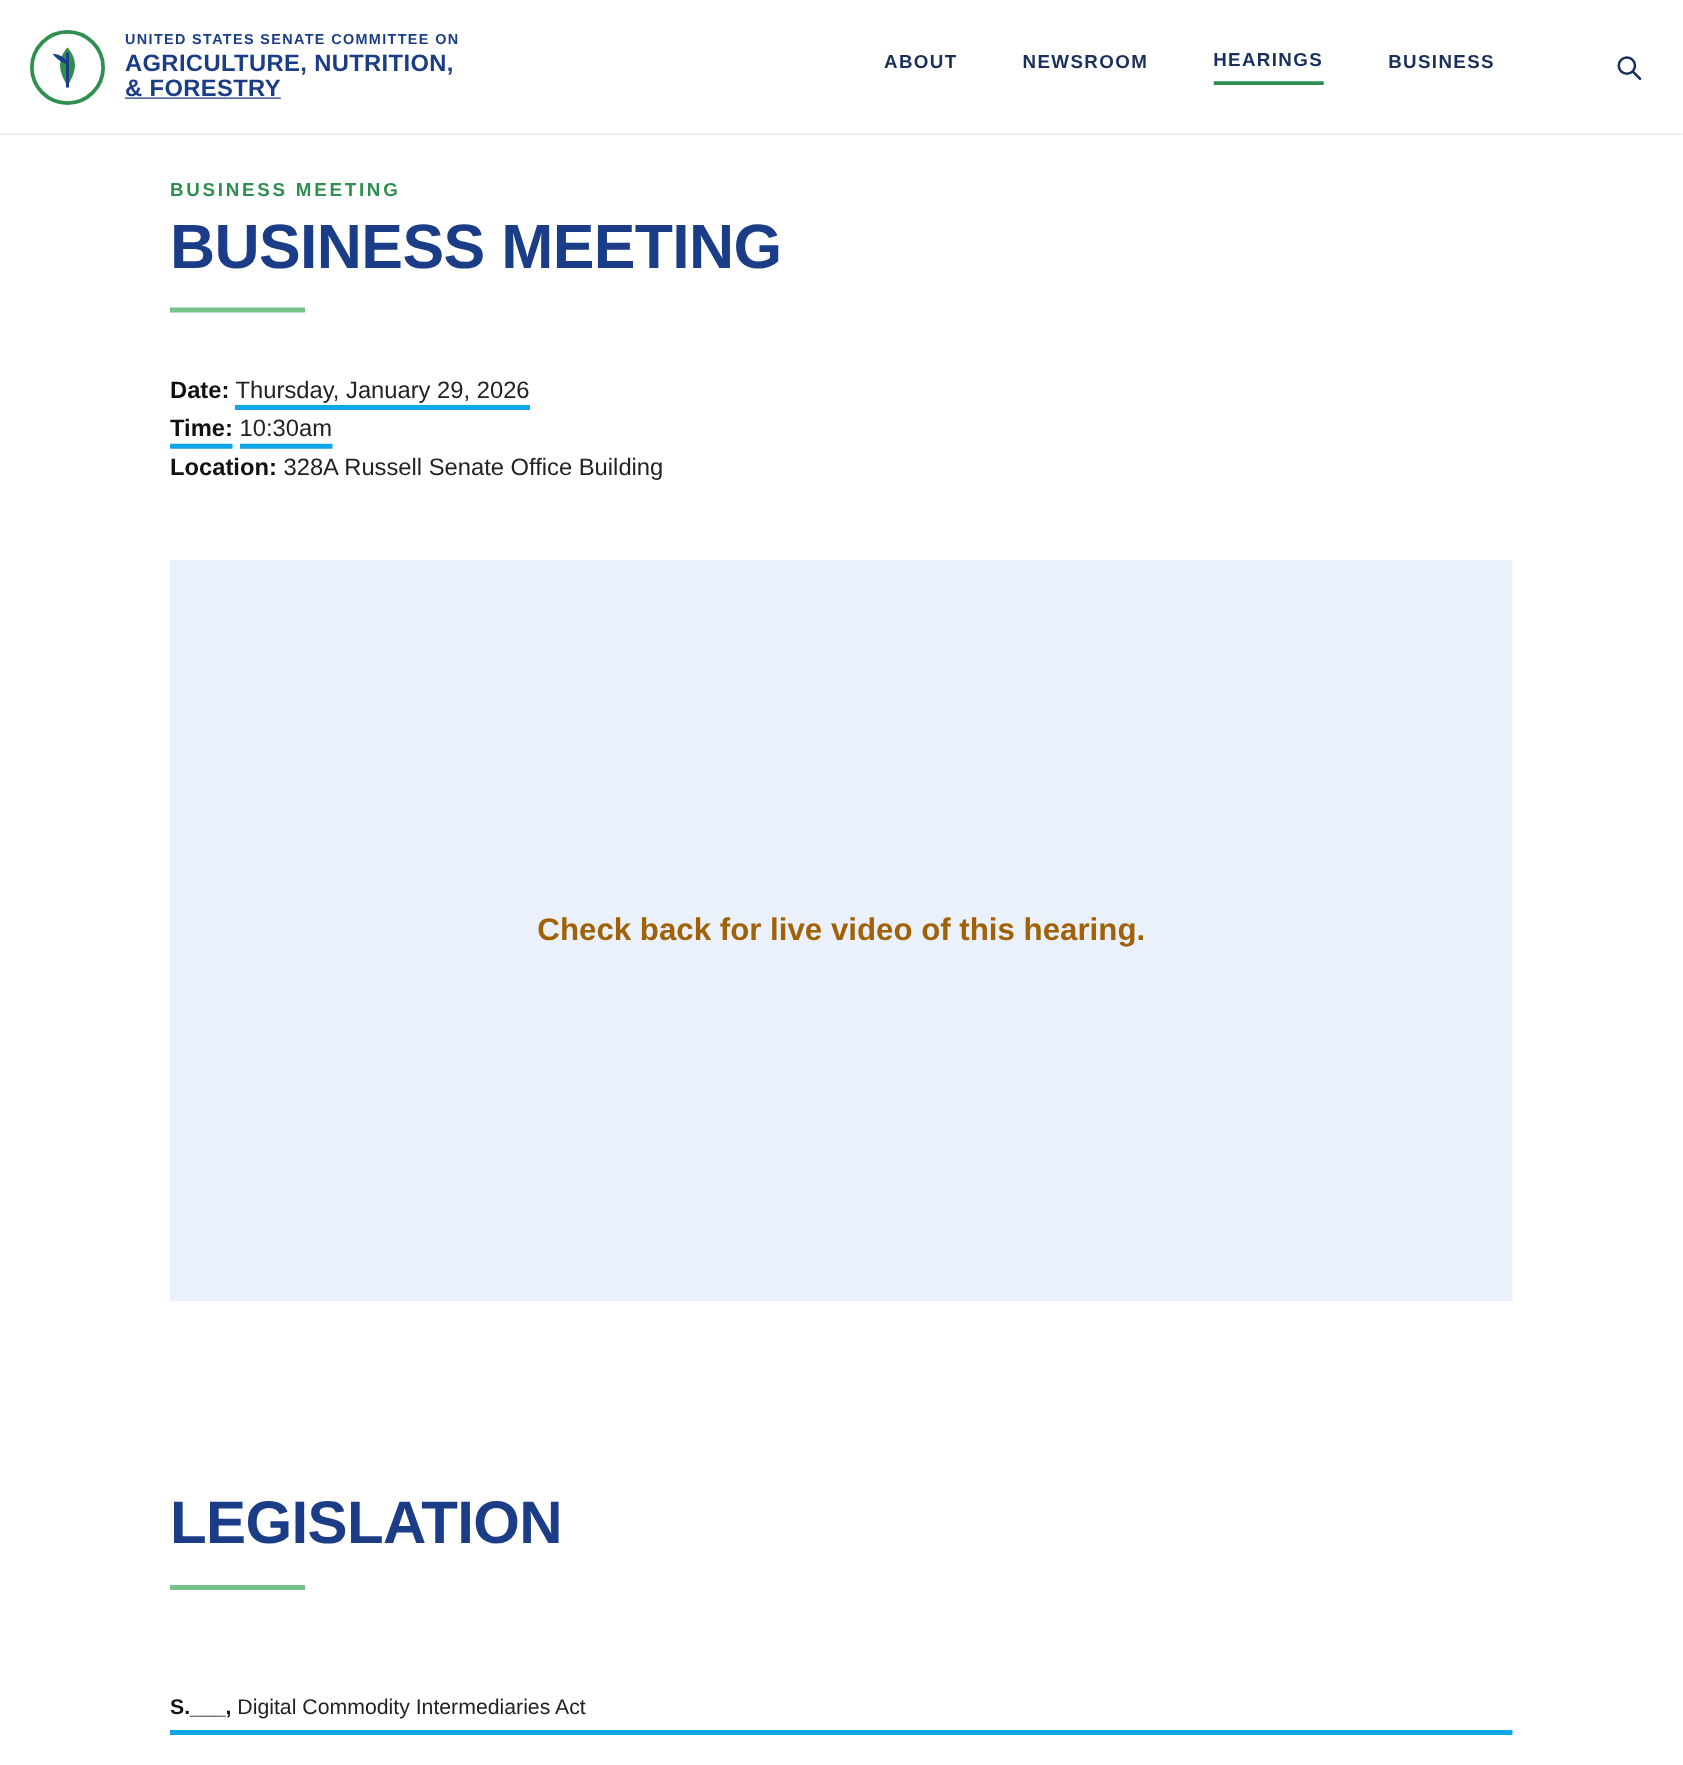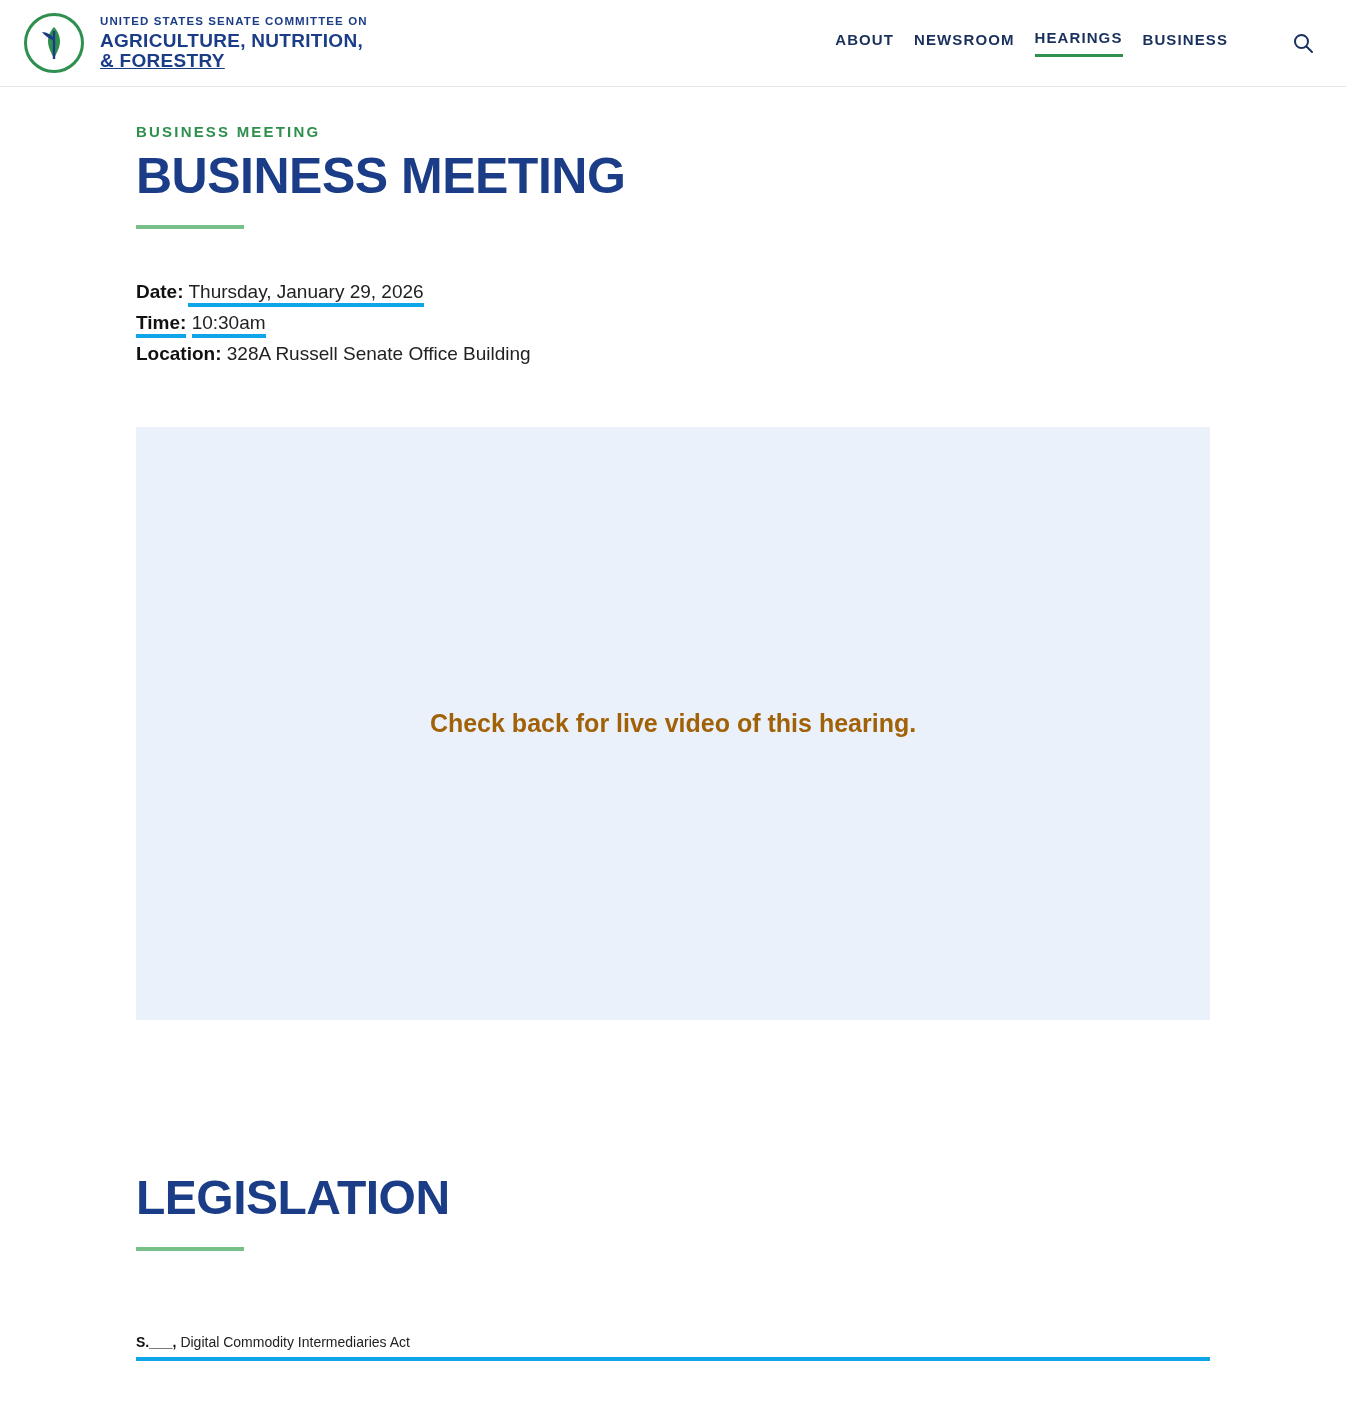--- a/index.html
+++ b/index.html
@@ -11,21 +11,21 @@
   }
   body {
     width: 1346px;
     height: 1412px;
     overflow: hidden;
     position: relative;
   }
 
   
   .site-header {
-    height: 87px;
+    height: 108px;
     border-bottom: 1px solid #e3e6ea;
     display: flex;
     align-items: center;
     box-sizing: border-box;
     padding: 0 30px 0 22px;
     background: #fff;
   }
   .brand {
     display: flex;
     align-items: center;
@@ -64,21 +64,21 @@
     letter-spacing: 0.3px;
     font-weight: bold;
     color: #1b3d87;
     text-decoration: underline;
   }
 
   .main-nav {
     margin-left: auto;
     display: flex;
     align-items: center;
-    gap: 20px;
+    gap: 52px;
   }
   .nav-item {
     font-size: 15px;
     font-weight: bold;
     letter-spacing: 1.1px;
     color: #19305c;
     text-decoration: none;
     padding-bottom: 8px;
     cursor: pointer;
   }
@@ -186,21 +186,21 @@
 
   h2.section-title {
     font-size: 48px;
     color: #1b3d87;
     margin: 150px 0 0 0;
     font-weight: bold;
     letter-spacing: -0.5px;
   }
   .legislation-list {
     margin-top: 78px;
-    font-size: 14px;
+    font-size: 17px;
     line-height: 1.9;
     color: #222;
   }
   .legislation-list .bill b { color: #111; }
 </style>
 </head>
 <body>
 
 <header class="site-header">
   <div class="brand">

